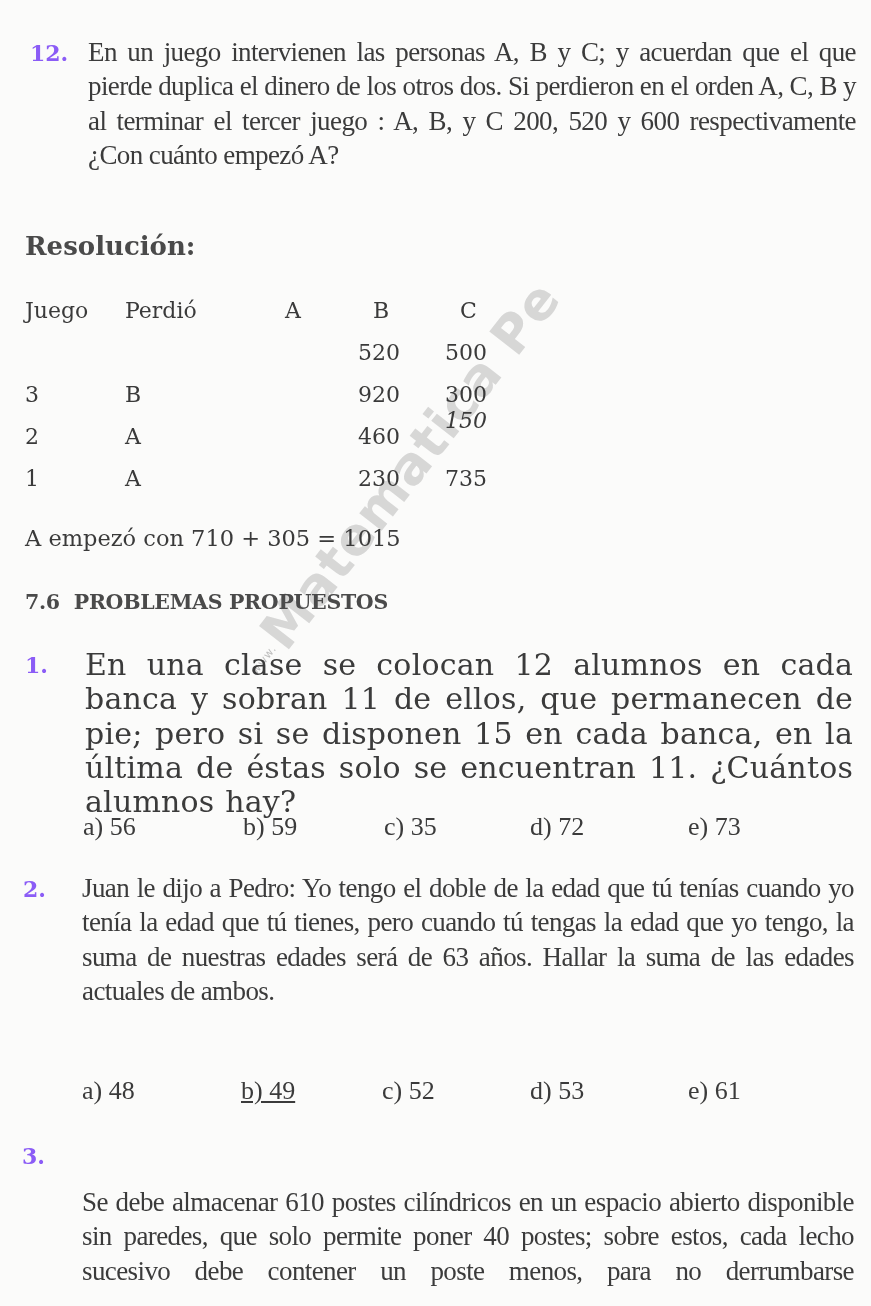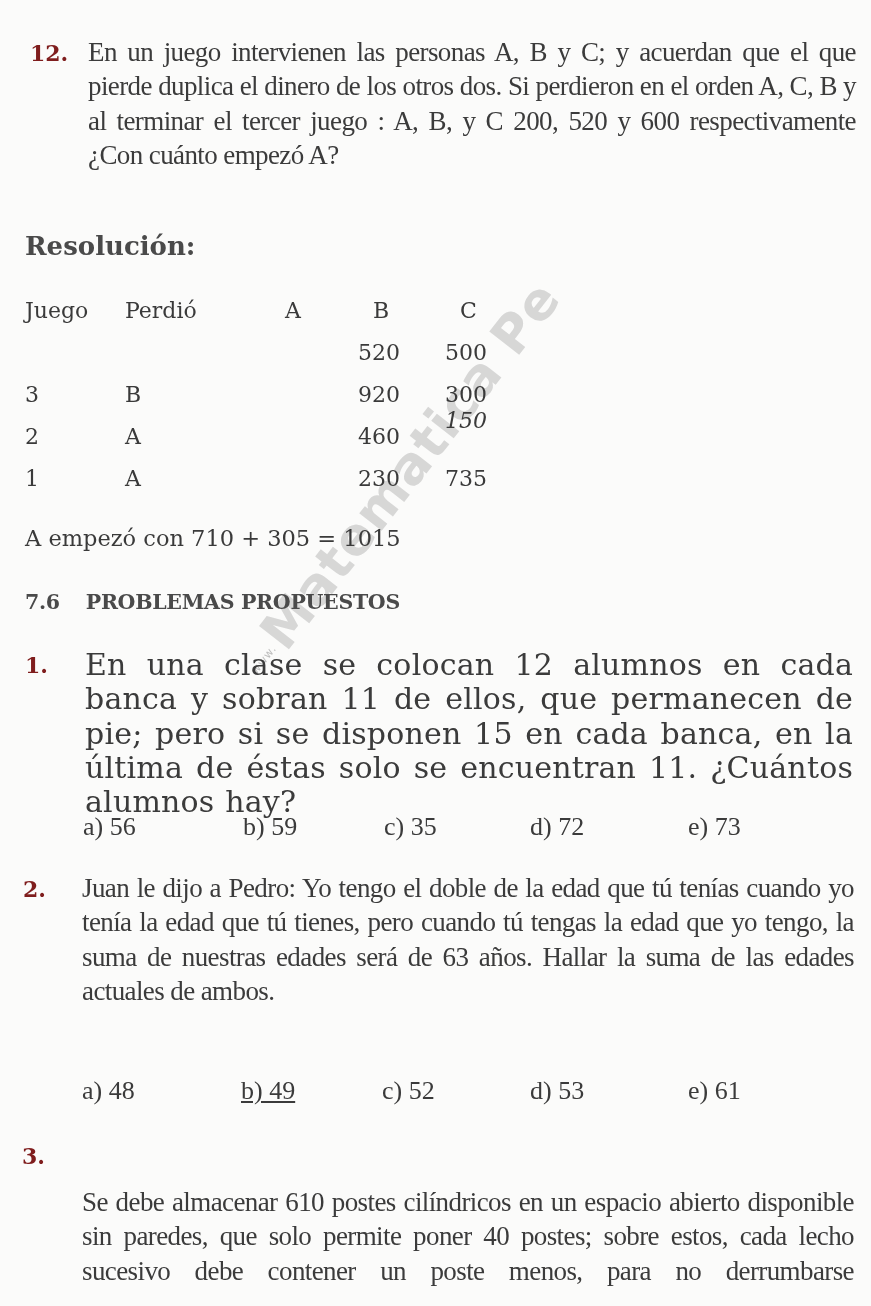--- a/index.html
+++ b/index.html
@@ -23,21 +23,21 @@
     .problem {
       position: absolute;
       left: 0;
       width: 871px;
     }
     .num {
       position: absolute;
       font-family: "DejaVu Serif", serif;
       font-weight: bold;
       font-size: 22px;
-      color: #7f1d1d;
+      color: #8b5cf6;
     }
     .ptext {
       position: absolute;
       text-align: justify;
       text-align-last: left;
       font-family: "Liberation Serif", serif;
       font-size: 26.5px;
       line-height: 34.3px;
       color: #3b3b3b;
       letter-spacing: -0.2px;
@@ -62,21 +62,21 @@
     }
     .res-title {
       left: 25px; top: 231px;
       font-size: 26px;
     }
     .sec-title {
       left: 25px; top: 590px;
       font-size: 20.5px;
       letter-spacing: -0.3px;
     }
-    .sec-title .sec-num { margin-right: 26px; text-align: center; }
+    .sec-title .sec-num { margin-right: 14px; text-align: center; }
     
     .tbl {
       position: absolute;
       font-family: "DejaVu Serif", serif;
       font-size: 22px;
       color: #3a3a3a;
     }
     .tbl .cell {
       position: absolute;
       white-space: nowrap;

